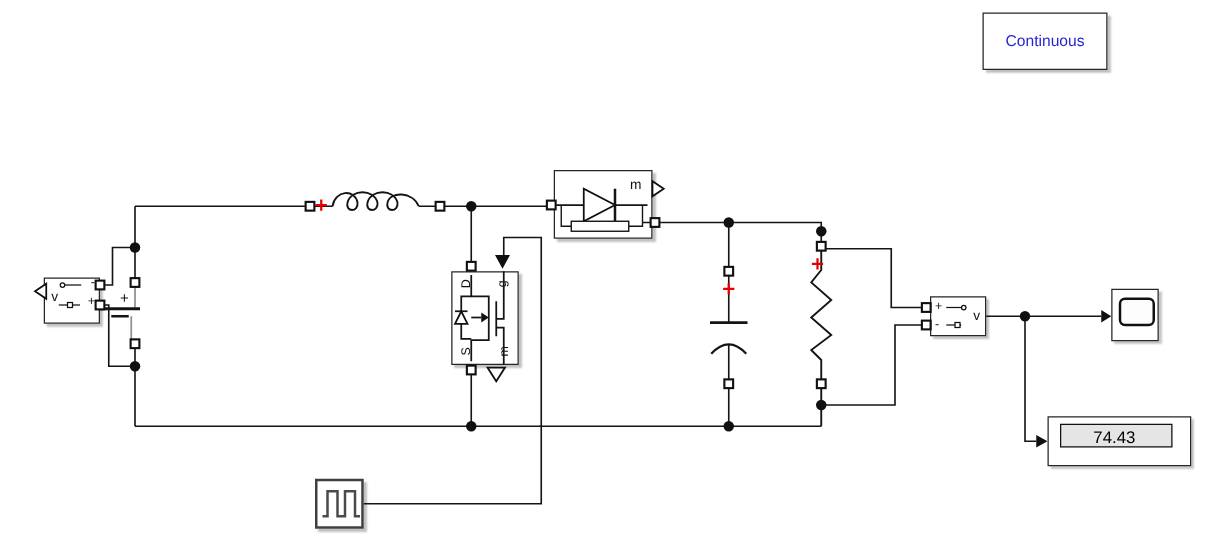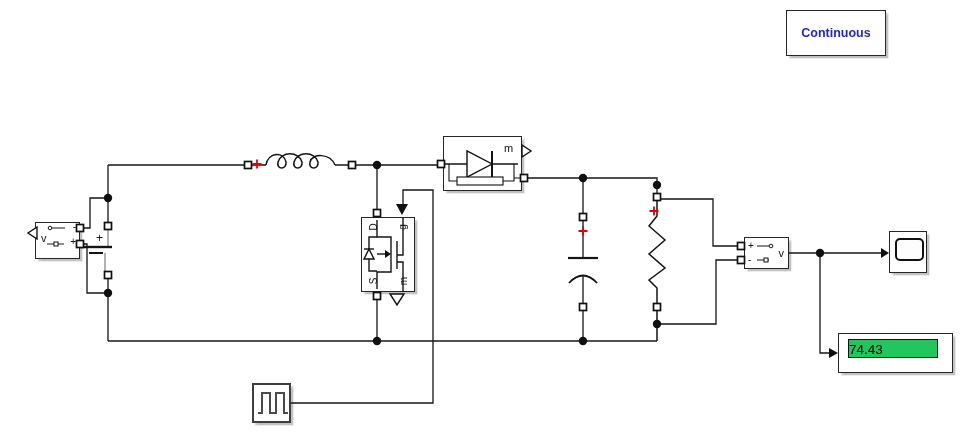--- a/index.html
+++ b/index.html
@@ -13,25 +13,25 @@
   .wire{stroke:#141414;stroke-width:1.3;fill:none;}
   .sym{stroke:#141414;stroke-width:1.4;fill:none;}
   .thick{stroke:#141414;stroke-width:2.4;fill:none;}
   .stem{stroke:#909090;stroke-width:1.4;fill:none;}
   .port{fill:#ffffff;stroke:#101010;stroke-width:1.7;}
   .dot{fill:#101010;}
   .arrF{fill:#101010;stroke:none;}
   .arrH{fill:#ffffff;stroke:#101010;stroke-width:1.4;}
   .redp{stroke:#e60000;stroke-width:1.8;fill:none;}
   .pgui{display:flex;align-items:center;justify-content:center;
-        color:#2424d4;font-size:12.5px;font-weight:bold;}
+        color:#2424d4;font-size:12.5px;}
   .screen{position:absolute;left:5px;top:6px;width:25px;height:19px;
           border:2.2px solid #111;border-radius:5px;background:#fdfdfd;}
   .dispbox{position:absolute;left:9px;top:5px;width:90px;height:19px;
-           border:1.3px solid #111;background:#22c55e;text-align:left;
+           border:1.3px solid #111;background:#e5e5e5;text-align:center;
            font-size:13.5px;line-height:19px;padding-right:3px;box-sizing:border-box;}
 </style>
 </head>
 <body>
 
 <div class="canvas">
 
   <div class="block pgui" style="left:786px;top:10px;width:100px;height:46px">
     <span>Continuous</span>
   </div>

